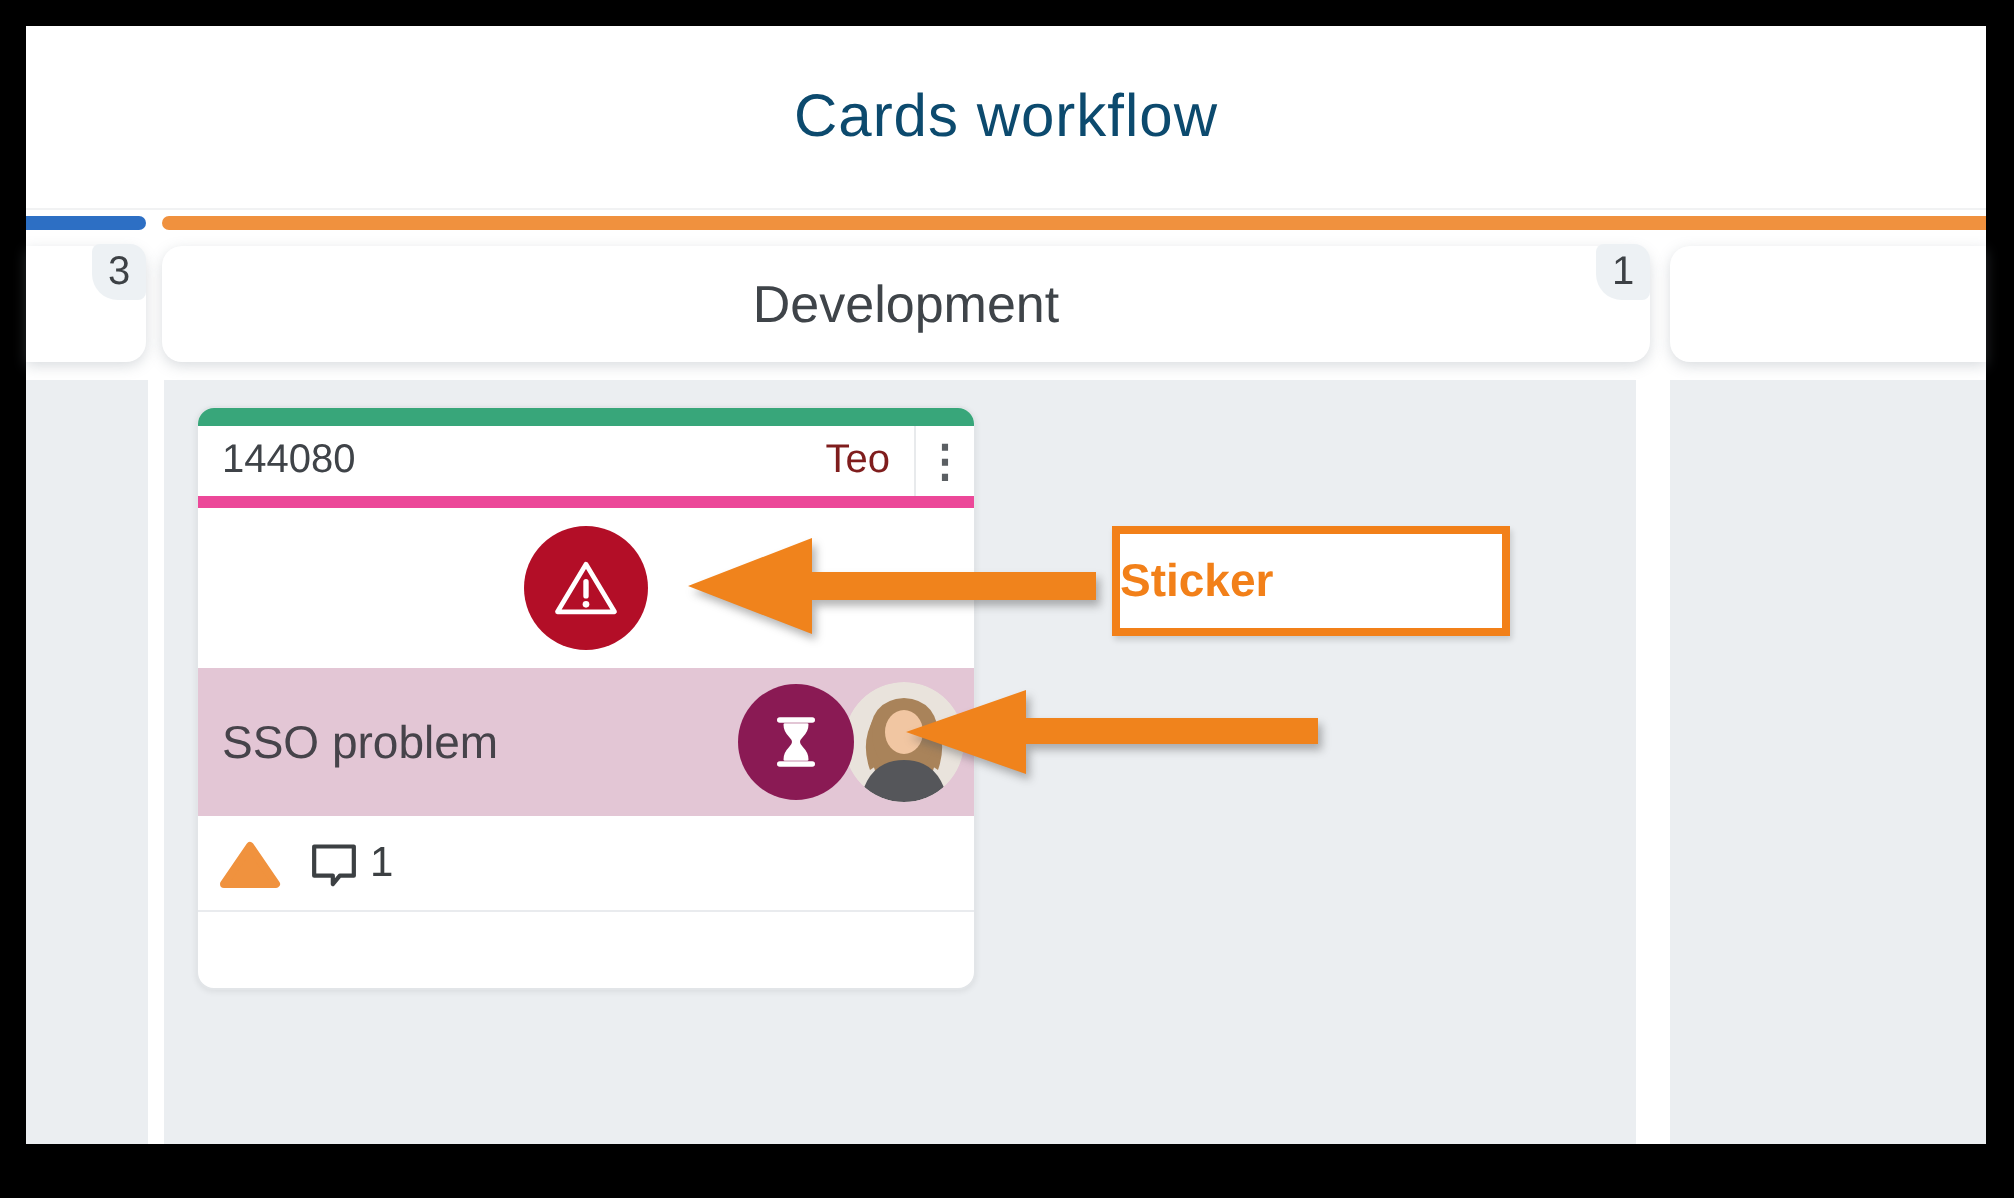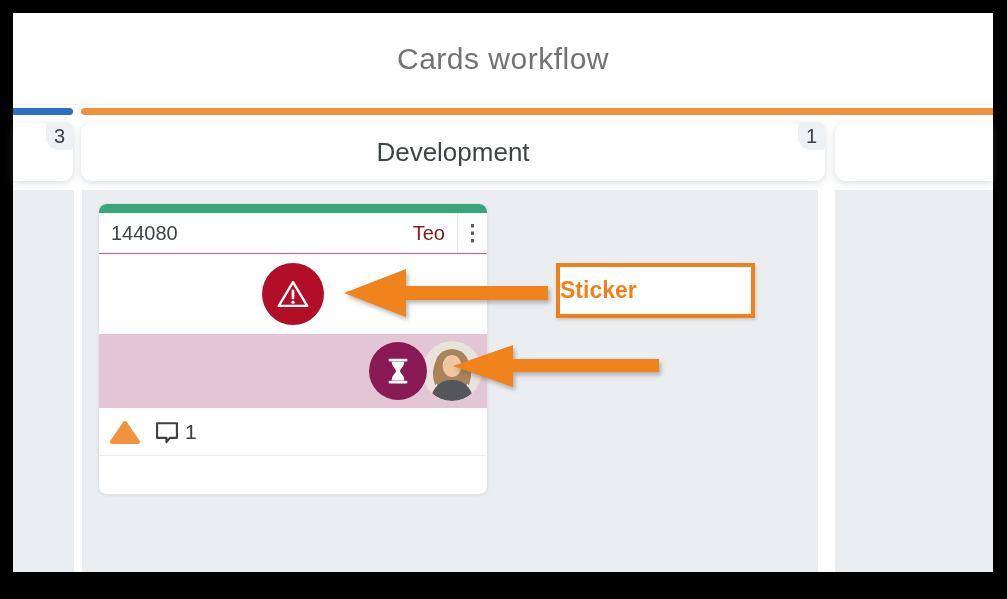--- a/index.html
+++ b/index.html
@@ -5,21 +5,21 @@
   * { margin:0; padding:0; box-sizing:border-box; }
   html,body { width:1007px; height:599px; background:#000; overflow:hidden;
               font-family:"Liberation Sans", sans-serif; }
   .stage { position:relative; width:1007px; height:599px; background:#000; }
   .app { position:absolute; left:13px; top:13px; width:980px; height:559px; background:#fff; }
 
   
   .titlebar { position:absolute; left:0; top:0; width:980px; height:92px; background:#fff;
               display:flex; align-items:center; justify-content:center;
               border-bottom:1px solid #f1f2f3; }
-  .board-title { font-size:30px; font-weight:500; color:#737373; letter-spacing:.5px; }
+  .board-title { font-size:30px; font-weight:500; color:#0c4a6e; letter-spacing:.5px; }
 
   
   .bar { position:absolute; top:95px; height:7px; }
   .bar-blue  { left:0;  width:60px;  background:#2d6fc4; border-radius:0 4px 4px 0; }
   .bar-orange{ left:68px; width:912px; background:#f0913e; border-radius:4px 0 0 4px; }
 
   
   .col-header { position:absolute; top:110px; height:58px; background:#fff;
                 box-shadow:0 2px 7px rgba(130,140,150,.30);
                 display:flex; align-items:center; justify-content:center; }
@@ -40,21 +40,21 @@
   .col-body-left  { left:0; width:61px; }
   .col-body-dev   { left:69px; width:736px; }
   .col-body-right { left:822px; width:158px; }
 
   
   .card { position:absolute; left:85px; top:190px; width:390px; height:292px;
           background:#fff; border:1px solid #e2e5e8; border-radius:9px;
           box-shadow:0 1px 3px rgba(0,0,0,.07); overflow:hidden; }
   .card-strip { height:9px; background:#38a67a; }
   .card-head { height:41px; display:flex; align-items:center;
-               border-bottom:1px solid #ec4899; }
+               border-bottom:6px solid #ec4899; }
   .card-id { font-size:20px; color:#3f4348; padding-left:12px; flex:0 0 auto; }
   .card-head-spacer { flex:1; }
   .card-assignee { font-size:20px; color:#7f1d1d; padding-right:12px; }
   .card-menu { width:30px; height:100%; border-left:1px solid #e8eaec;
                display:flex; align-items:center; justify-content:center;
                font-size:22px; font-weight:bold; color:#5b5f63; cursor:pointer; }
 
   .card-sticker-row { height:80px; display:flex; align-items:center; justify-content:center; }
   .sticker-circle { width:62px; height:62px; border-radius:50%; background:#b30e27;
                     display:flex; align-items:center; justify-content:center; }
@@ -129,20 +129,21 @@
         <div class="sticker-circle">
           <svg width="38" height="38" viewBox="0 0 48 48">
             <polygon points="24,9 42,39 6,39" fill="none" stroke="#ffffff" stroke-width="3" stroke-linejoin="round"></polygon>
             <line x1="24" y1="20" x2="24" y2="29" stroke="#ffffff" stroke-width="3.4" stroke-linecap="round"></line>
             <circle cx="24" cy="34.3" r="2.1" fill="#ffffff"></circle>
           </svg>
         </div>
       </div>
 
       <div class="subtask-row">
+        <div class="subtask-title">SSO problem</div>
         <div class="blocker-circle">
           <svg width="30" height="30" viewBox="0 0 24 24">
             <path d="M5.5 3.2h13" stroke="#ffffff" stroke-width="2.2" stroke-linecap="round" fill="none"></path>
             <path d="M5.5 20.8h13" stroke="#ffffff" stroke-width="2.2" stroke-linecap="round" fill="none"></path>
             <path d="M7.5 5h9c0 4.4-3.4 4.4-3.4 7s3.4 2.6 3.4 7h-9c0-4.4 3.4-4.4 3.4-7S7.5 9.4 7.5 5Z" fill="#ffffff" stroke="#ffffff" stroke-width="1" stroke-linejoin="round"></path>
           </svg>
         </div>
         <div class="avatar">
           <svg width="60" height="60" viewBox="0 0 60 60">
             <defs>

